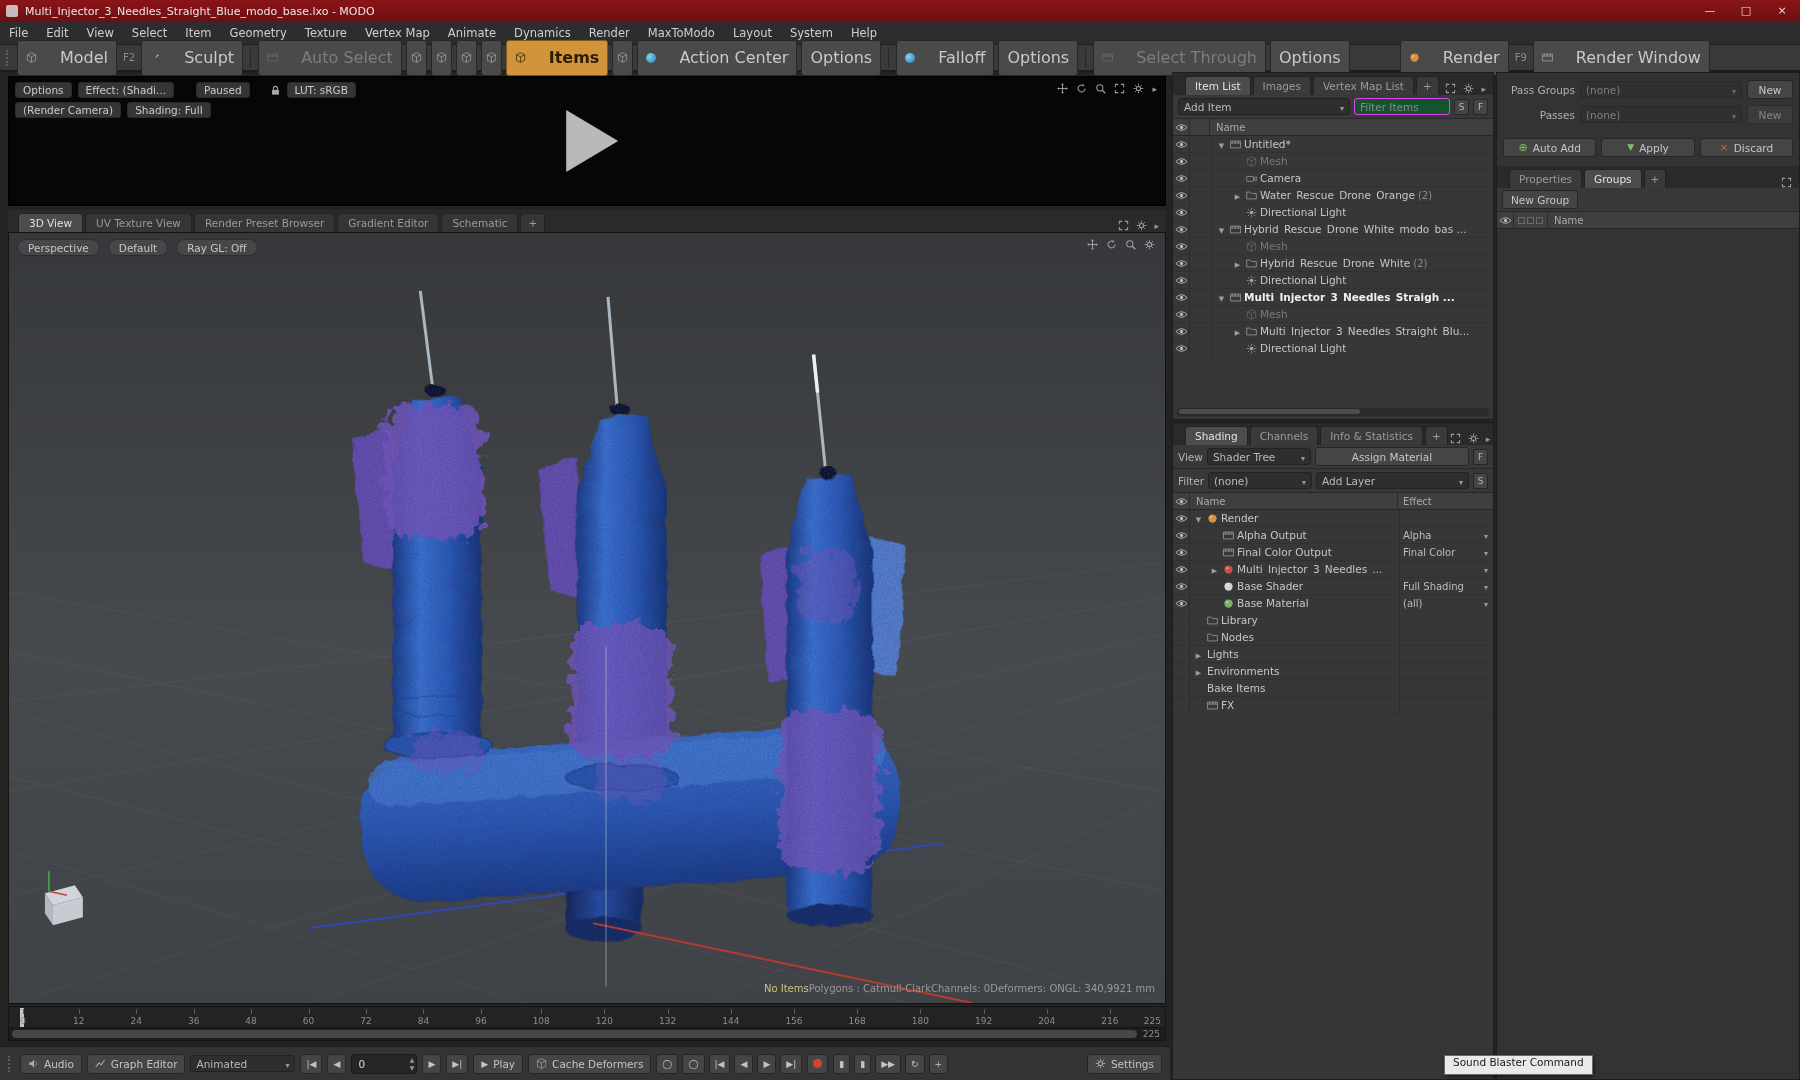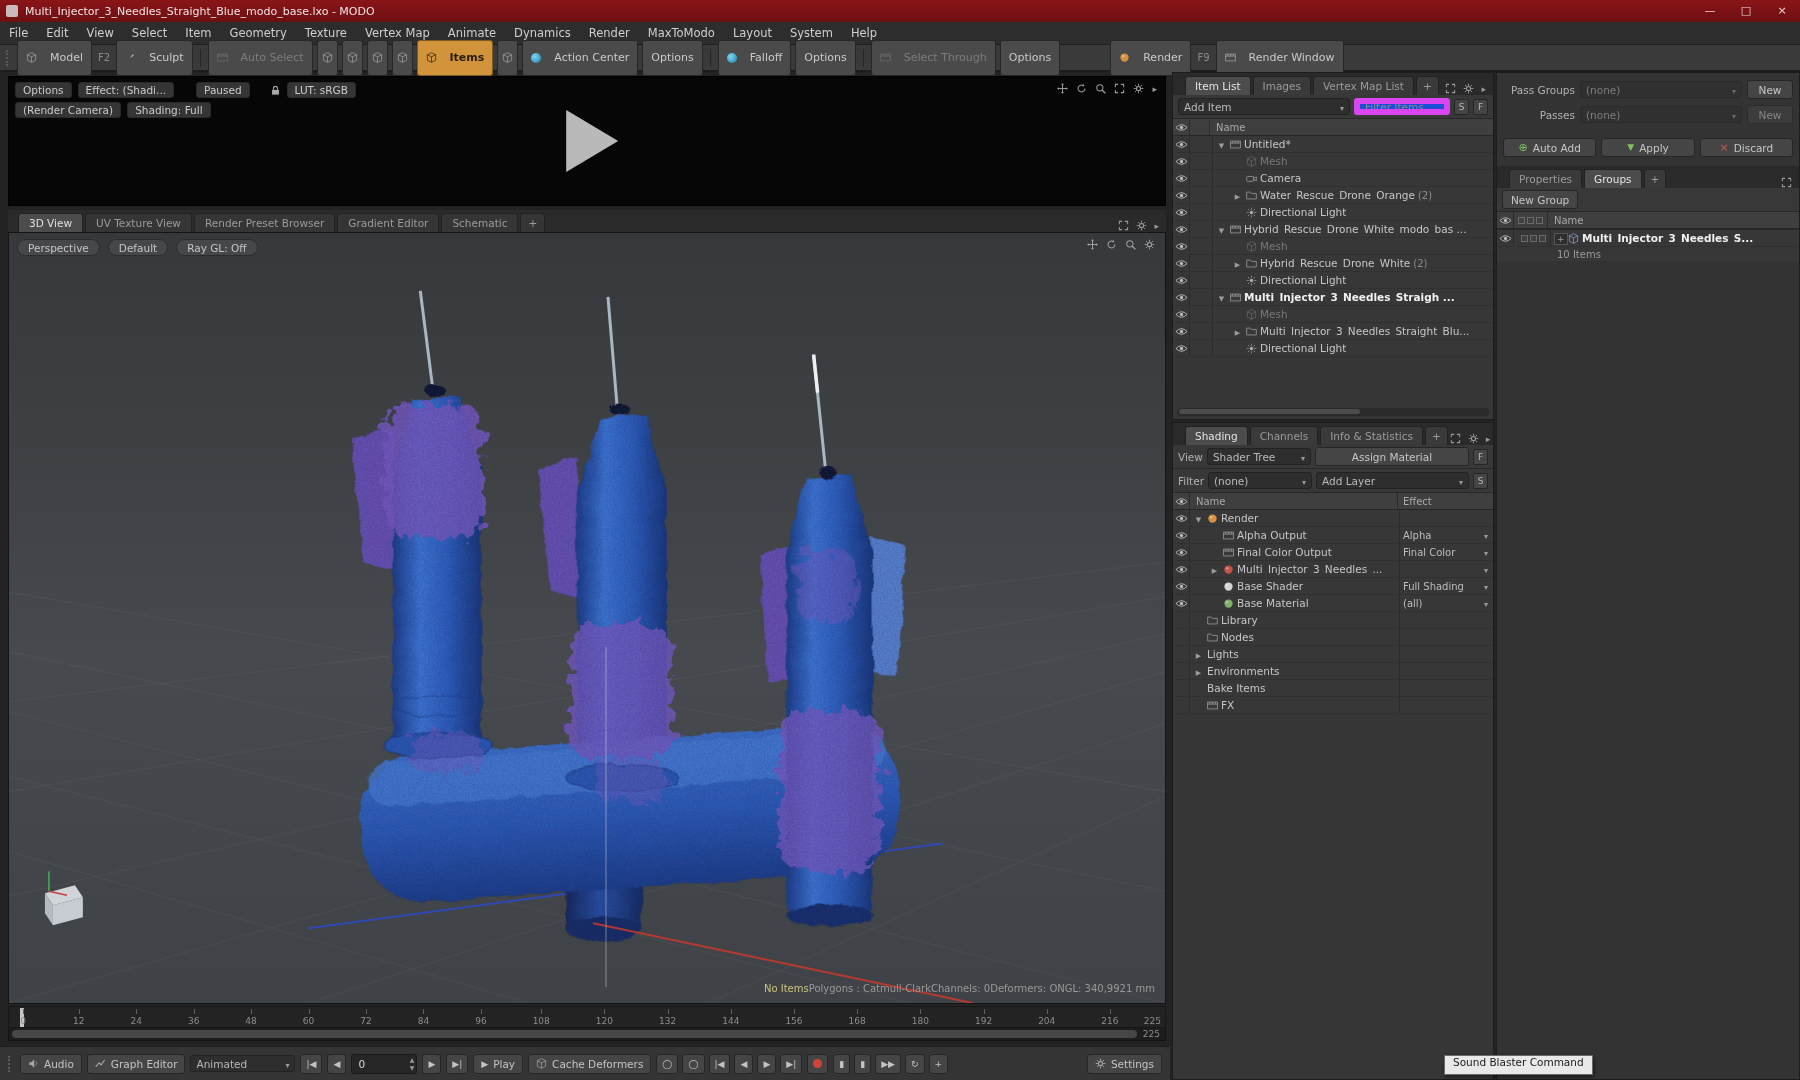--- a/index.html
+++ b/index.html
@@ -16,21 +16,21 @@
 .winbtns{margin-left:auto;display:flex}
 .wbtn{width:36px;text-align:center;color:#f0d8d8;font-size:11px;line-height:22px}
 
 
 .menubar{position:absolute;left:0;top:22px;right:0;height:23px;background:#2d2d2d;border-bottom:1px solid #1e1e1e;display:flex;align-items:center;padding-left:0}
 .menu-item{padding:3px 9px;font-size:11.5px;color:#cfcfcf}
 
 
 .toolbar{position:absolute;left:0;top:45px;right:0;height:27px;background:#3a3a3a;border-bottom:2px solid #1c1c1c;display:flex;align-items:center;gap:4px;padding:0 6px}
 .grip{width:5px;height:16px;border-left:2px dotted #5c5c5c;margin-right:2px}
-.tbtn{background:#4a4a4a;border:1px solid #272727;border-radius:3px;color:#c9c9c9;font-size:11px;height:36px;padding:0 8px;display:inline-flex;align-items:center;gap:13px;white-space:nowrap}
+.tbtn{background:#4a4a4a;border:1px solid #272727;border-radius:3px;color:#c9c9c9;font-size:16px;height:36px;padding:0 8px;display:inline-flex;align-items:center;gap:23px;white-space:nowrap}
 .tbtn.iconb{padding:0 4px}
 .tbtn.dim{color:#7d7d7d}
 .tbtn.orange{background:#d2943a;border-color:#7d5a1e;color:#2a1d06;font-weight:bold}
 .tkey{color:#8b8b8b;font-size:10px;margin:16px 2px}
 .tsep{width:1px;height:18px;background:#252525;margin:0 3px}
 .dotc{width:10px;height:10px;border-radius:50%;background:radial-gradient(circle at 35% 35%,#7fd4ef,#1f7fae);flex:none}
 
 
 .ic{width:11px;height:11px;flex:none}
 .ic.eye{width:13px;height:9px}
@@ -97,21 +97,21 @@
 .ptab{background:#3a3a3a;border:1px solid #222;border-bottom:none;border-radius:3px 3px 0 0;color:#9b9b9b;font-size:10.5px;padding:3px 9px;white-space:nowrap}
 .itabs,.stabs,.rtabs{display:flex;gap:2px}
 .itabs .ptab:first-child,.stabs .ptab:first-child{background:#4c4c4c;color:#e2e2e2}
 .rtabs .ptab:nth-child(2){background:#4c4c4c;color:#e2e2e2}
 .ptab.plus{padding:3px 6px}
 .prow{height:24px;background:#383838;border-bottom:1px solid #272727;display:flex;align-items:center;gap:4px;padding:0 5px}
 .dd{background:#2e2e2e;border:1px solid #222;border-radius:3px;height:17px;display:flex;align-items:center;justify-content:space-between;padding:0 5px;color:#b9b9b9;font-size:10.5px;white-space:nowrap}
 .dd-a::before{content:"▾";font-size:8px;color:#9a9a9a;margin-left:5px}
 .grow{flex:1}
 .lblw{color:#b2b2b2;font-size:10.5px;flex:none}
-.filter{background:#1d4ed8;border:6px solid #d946ef;border-radius:3px;height:17px;color:#c9c9c9;font-size:10.5px;padding:0 5px;width:96px}
+.filter{background:#14532d;border:1px solid #d946ef;border-radius:3px;height:17px;color:#c9c9c9;font-size:10.5px;padding:0 5px;width:96px}
 .filter::placeholder{color:#8a8a8a}
 .sq{width:15px;height:16px;background:#454545;border:1px solid #262626;border-radius:2px;color:#b9b9b9;font-size:9px;display:inline-flex;align-items:center;justify-content:center;padding:0}
 .phead{height:17px;background:#3f3f3f;border-bottom:1px solid #262626;display:flex;align-items:center;font-size:10px;color:#a9a9a9;padding-right:4px}
 .hname{padding-left:6px;flex:1}
 .fxh{width:92px;border-left:1px solid #2b2b2b;padding-left:5px;align-self:stretch;display:flex;align-items:center;flex:none}
 
 
 .p-items .tree{position:absolute;top:63px;bottom:0;left:0;right:0;background:#363636}
 .p-shading .tree{position:absolute;top:87px;bottom:0;left:0;right:0;background:#363636}
 .trow{height:17px;display:flex;align-items:center;gap:3px;border-bottom:1px solid #313131;padding-right:2px;background:#373737}
@@ -1130,41 +1130,19 @@
             <use href="#i-eye"></use>
           </svg>
         </span>
       <span class="gut2g">
           <span class="mini"></span>
           <span class="mini"></span>
           <span class="mini"></span>
         </span>
       <span class="hname">Name</span>
     </div>
-    <div class="gtree">
-      <div class="trow">
-        <span class="gut">
-            <svg class="ic eye">
-              <use href="#i-eye"></use>
-            </svg>
-          </span>
-        <span class="gut2g">
-            <span class="mini"></span>
-            <span class="mini"></span>
-            <span class="mini"></span>
-          </span>
-        <span class="exp xp"></span>
-        <svg class="ic c-blue">
-            <use href="#i-cube"></use>
-          </svg>
-        <span class="lbl boldw">Multi_Injector_3_Needles_S...</span>
-      </div>
-      <div class="grpsub">
-          <span>10 Items</span>
-        </div>
-    </div>
   </div>
 
   <div class="tooltip">
       <span>Sound Blaster Command</span>
     </div>
 
 </div>
 
 </body></html>

